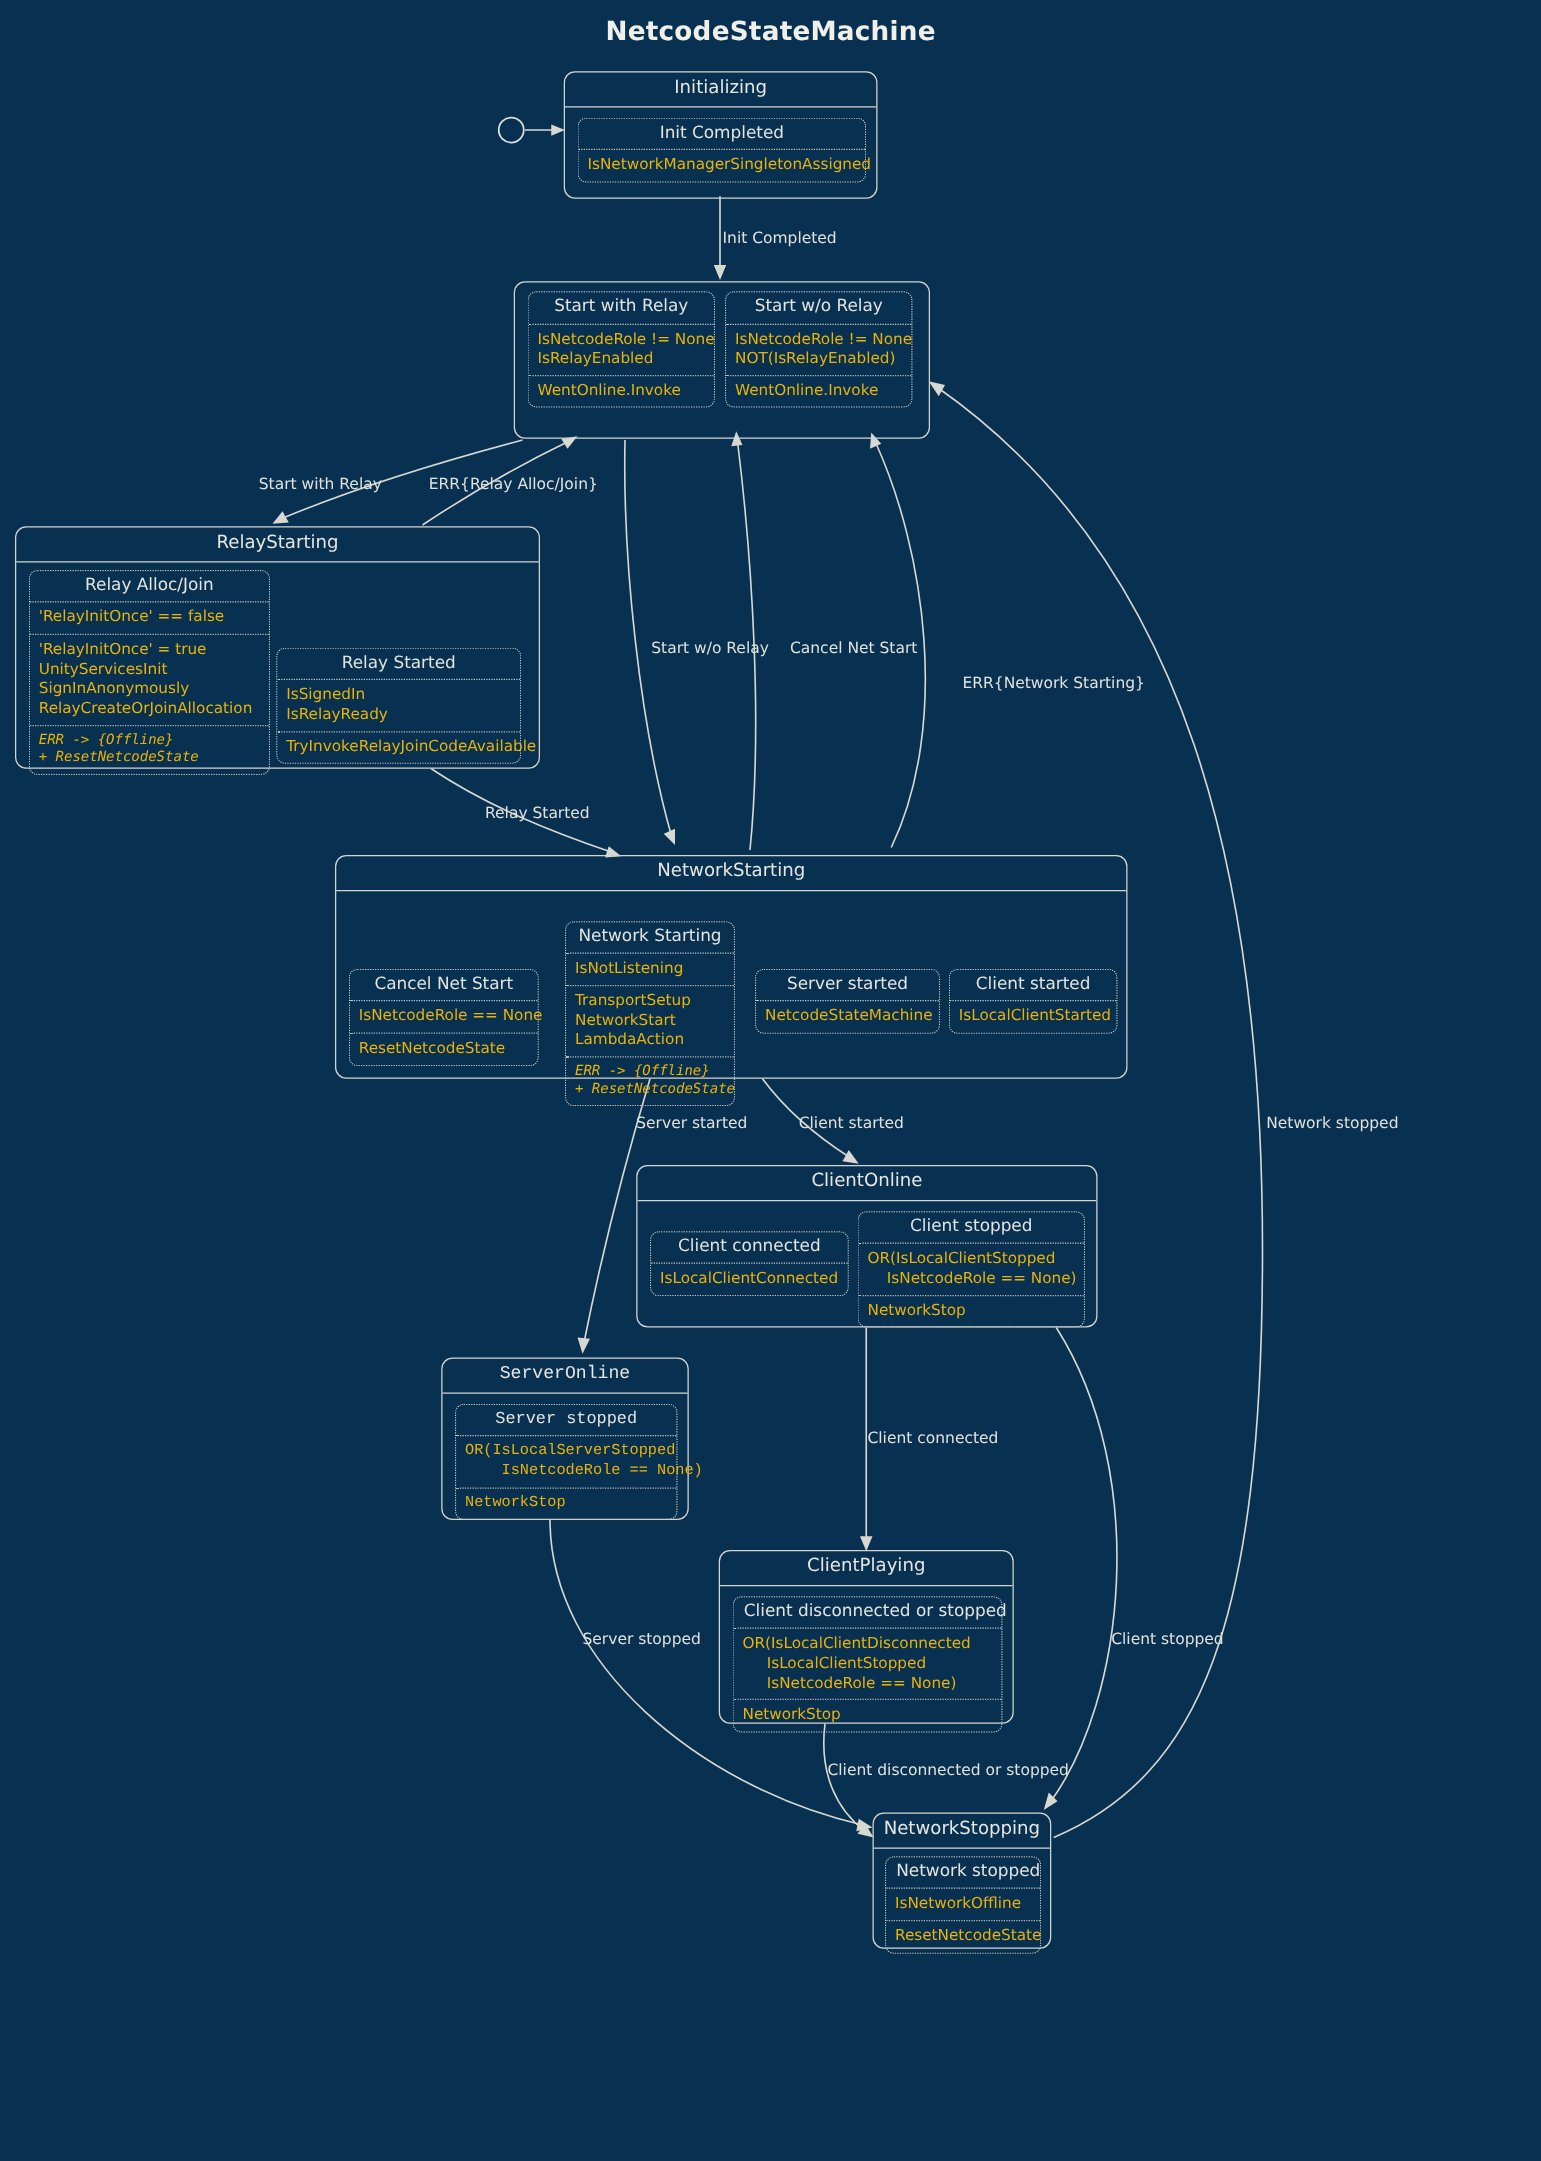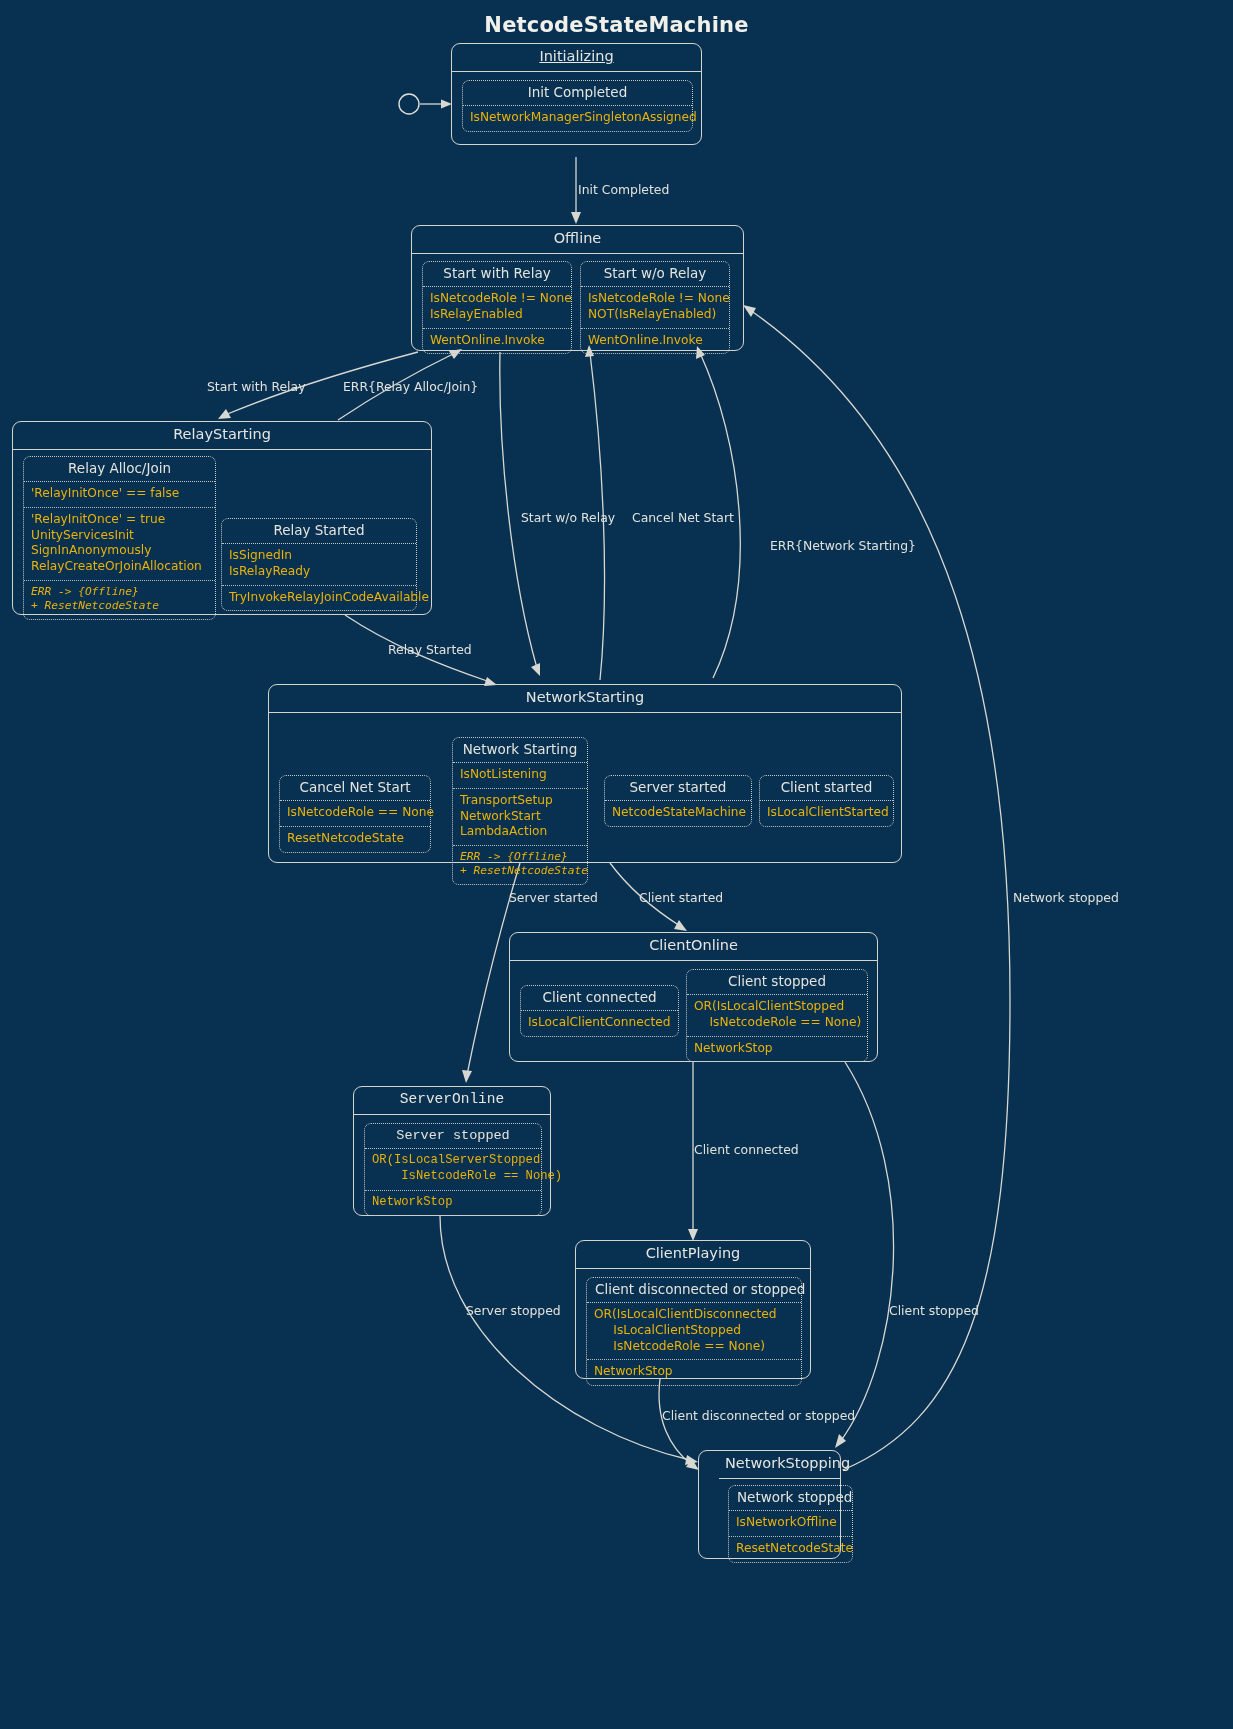--- a/index.html
+++ b/index.html
@@ -184,32 +184,31 @@
   <div class="edge-label" style="left:770px; top:539px;">ERR{Network Starting}</div>
   <div class="edge-label" style="left:388px; top:643px;">Relay Started</div>
   <div class="edge-label" style="left:509px; top:891px;">Server started</div>
   <div class="edge-label" style="left:639px; top:891px;">Client started</div>
   <div class="edge-label" style="left:694px; top:1143px;">Client connected</div>
   <div class="edge-label" style="left:889px; top:1304px;">Client stopped</div>
   <div class="edge-label" style="left:466px; top:1304px;">Server stopped</div>
   <div class="edge-label" style="left:662px; top:1409px;">Client disconnected or stopped</div>
   <div class="edge-label" style="left:1013px; top:891px;">Network stopped</div>
 
-  <div class="state" style="left:451px; top:43px; width:251px; height:102px;text-decoration:underline;">
+  <div class="state" style="left:451px; top:57px; width:251px; height:102px;">
     <div class="state-title">Initializing</div>
     <div class="state-body" style="height:71px;">
       <div class="tbox" style="left:10px; top:8px; width:231px;">
         <div class="tbox-title">Init Completed</div>
         <div class="tsec">IsNetworkManagerSingletonAssigned</div>
       </div>
     </div>
   </div>
 
   <div class="state" style="left:411px; top:225px; width:333px; height:126px;">
-    <div class="state-title">Offline</div>
     <div class="state-body" style="height:95px;">
       <div class="tbox" style="left:10px; top:7px; width:150px;">
         <div class="tbox-title">Start with Relay</div>
         <div class="tsec">IsNetcodeRole != None
 IsRelayEnabled</div>
         <div class="tsec">WentOnline.Invoke</div>
       </div>
       <div class="tbox" style="left:168px; top:7px; width:150px;">
         <div class="tbox-title">Start w/o Relay</div>
         <div class="tsec">IsNetcodeRole != None
@@ -303,21 +302,21 @@
       <div class="tbox" style="left:10px; top:8px; width:216px;">
         <div class="tbox-title">Client disconnected or stopped</div>
         <div class="tsec">OR(IsLocalClientDisconnected
      IsLocalClientStopped
      IsNetcodeRole == None)</div>
         <div class="tsec">NetworkStop</div>
       </div>
     </div>
   </div>
 
-  <div class="state" style="left:698px; top:1450px; width:143px; height:109px;padding-left:20px;">
+  <div class="state" style="left:698px; top:1450px; width:143px; height:109px;">
     <div class="state-title">NetworkStopping</div>
     <div class="state-body" style="height:78px;">
       <div class="tbox" style="left:9px; top:6px; width:125px;">
         <div class="tbox-title">Network stopped</div>
         <div class="tsec">IsNetworkOffline</div>
         <div class="tsec">ResetNetcodeState</div>
       </div>
     </div>
   </div>
 

